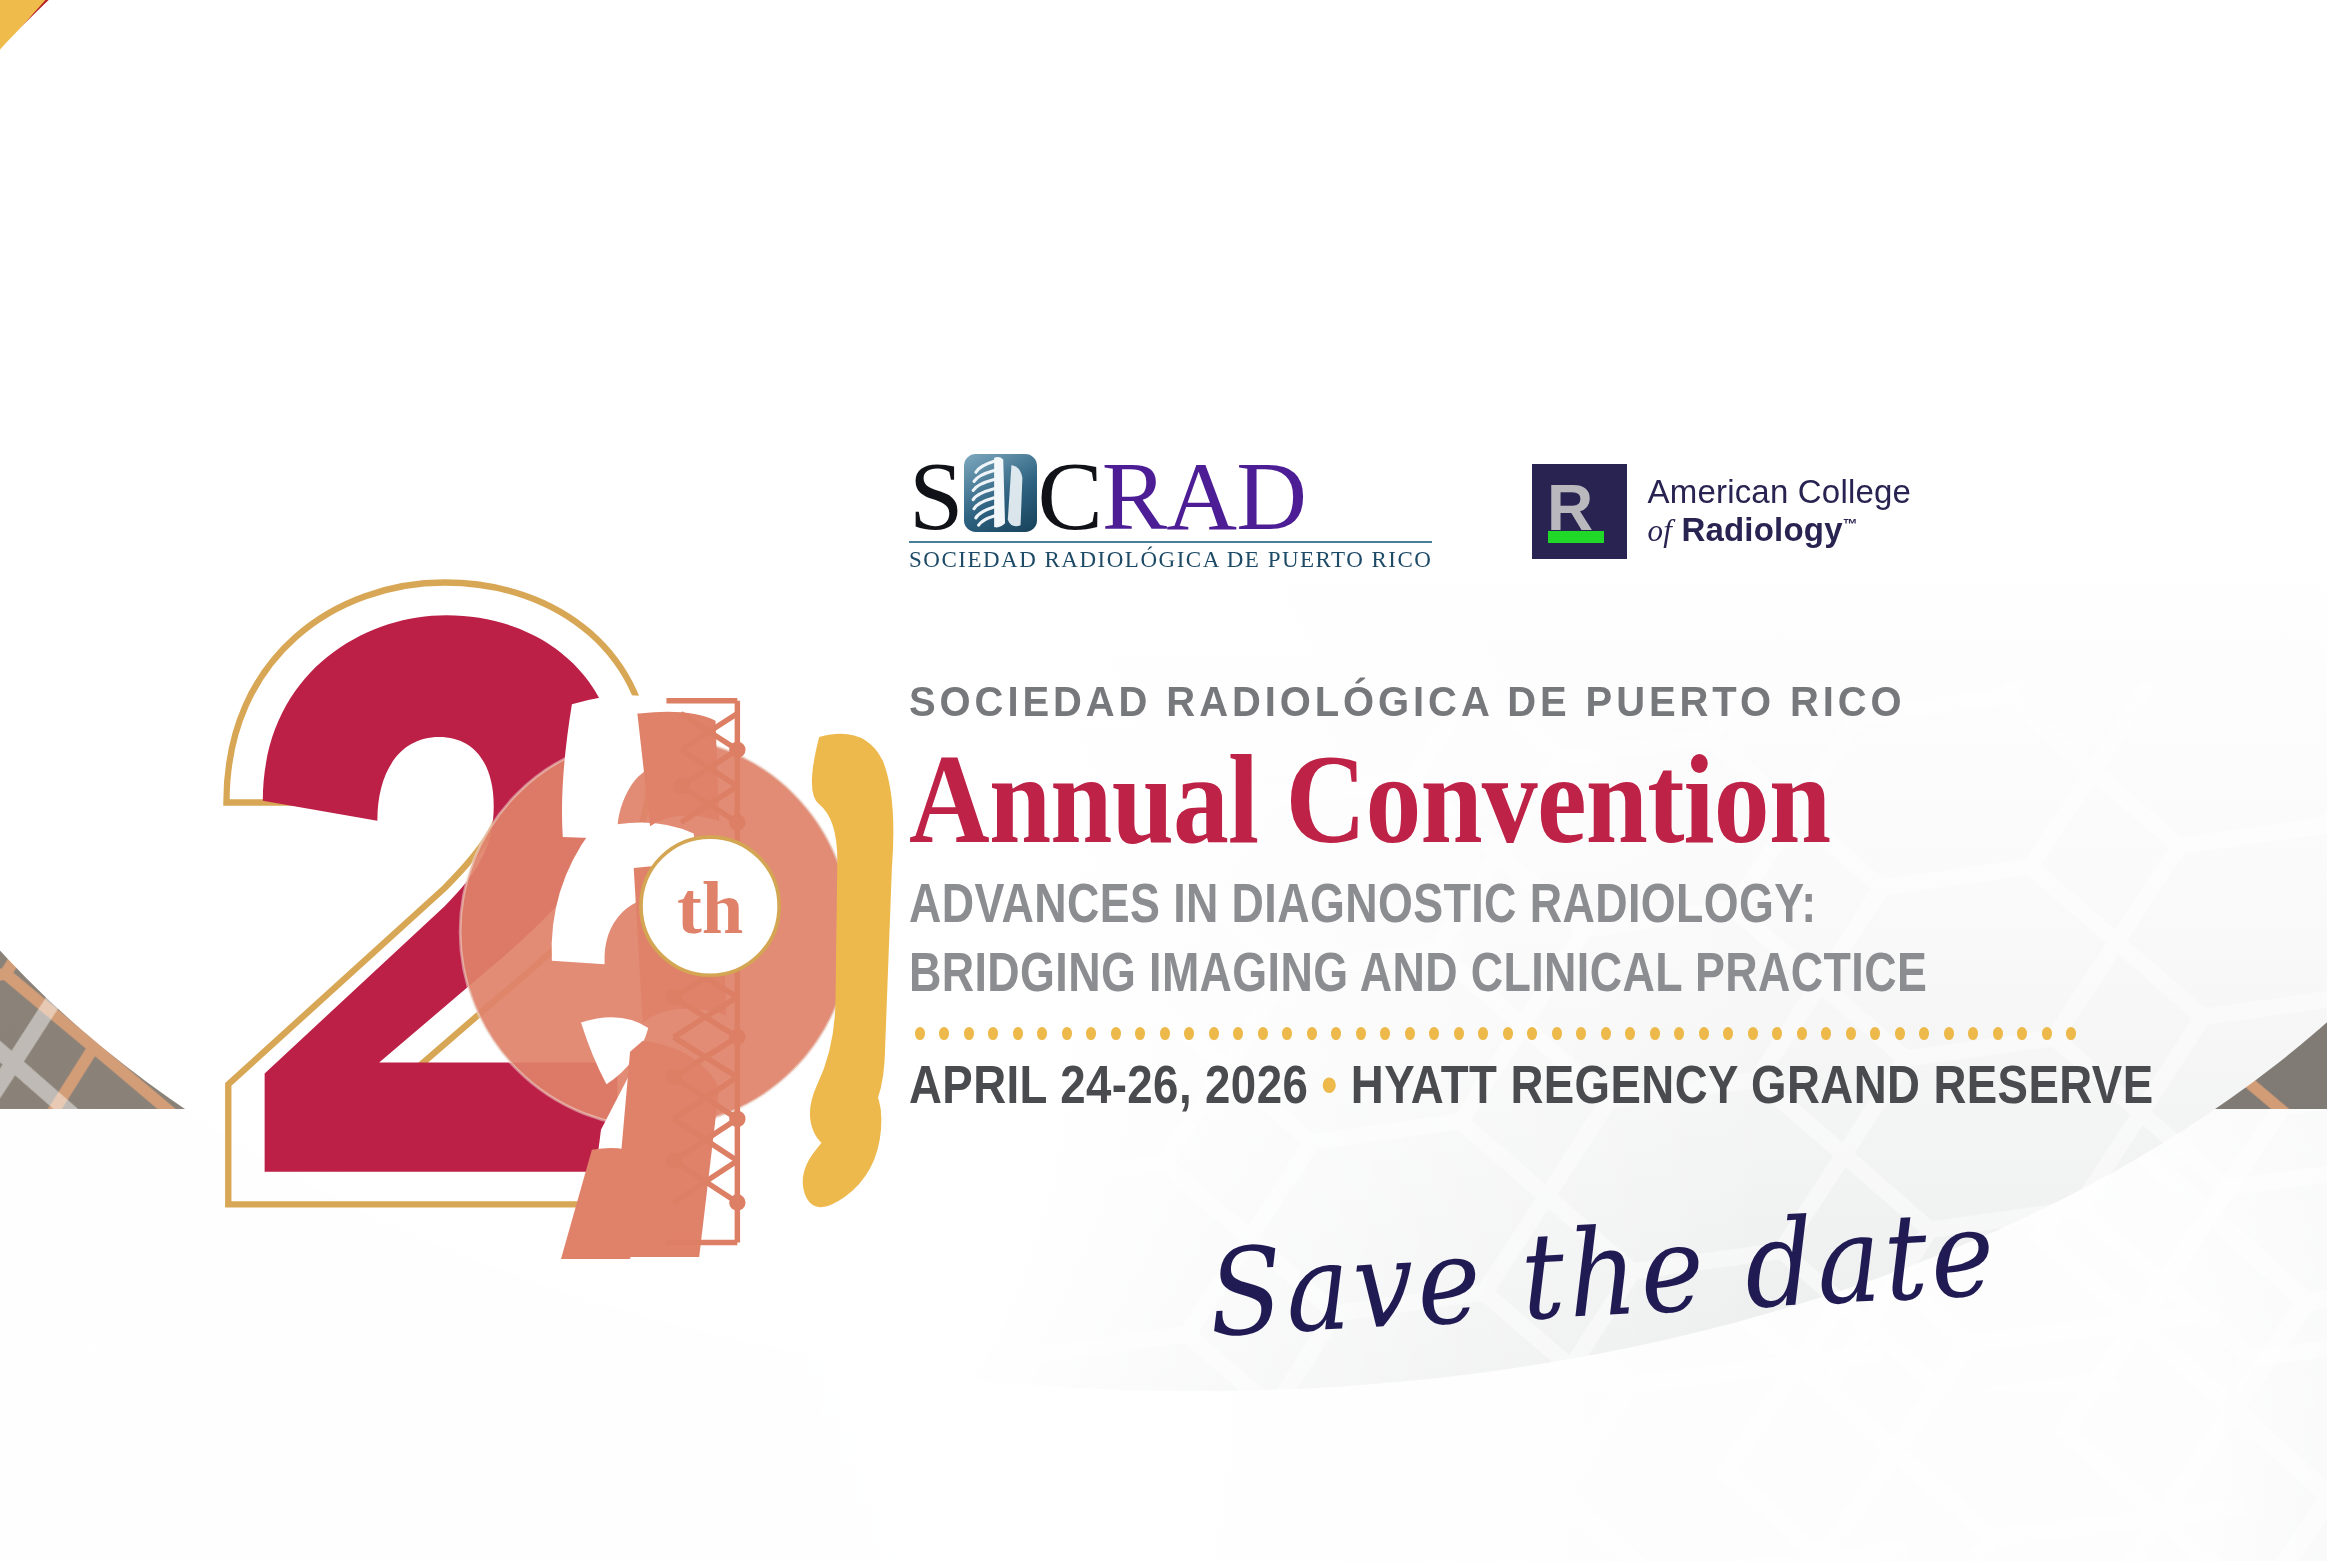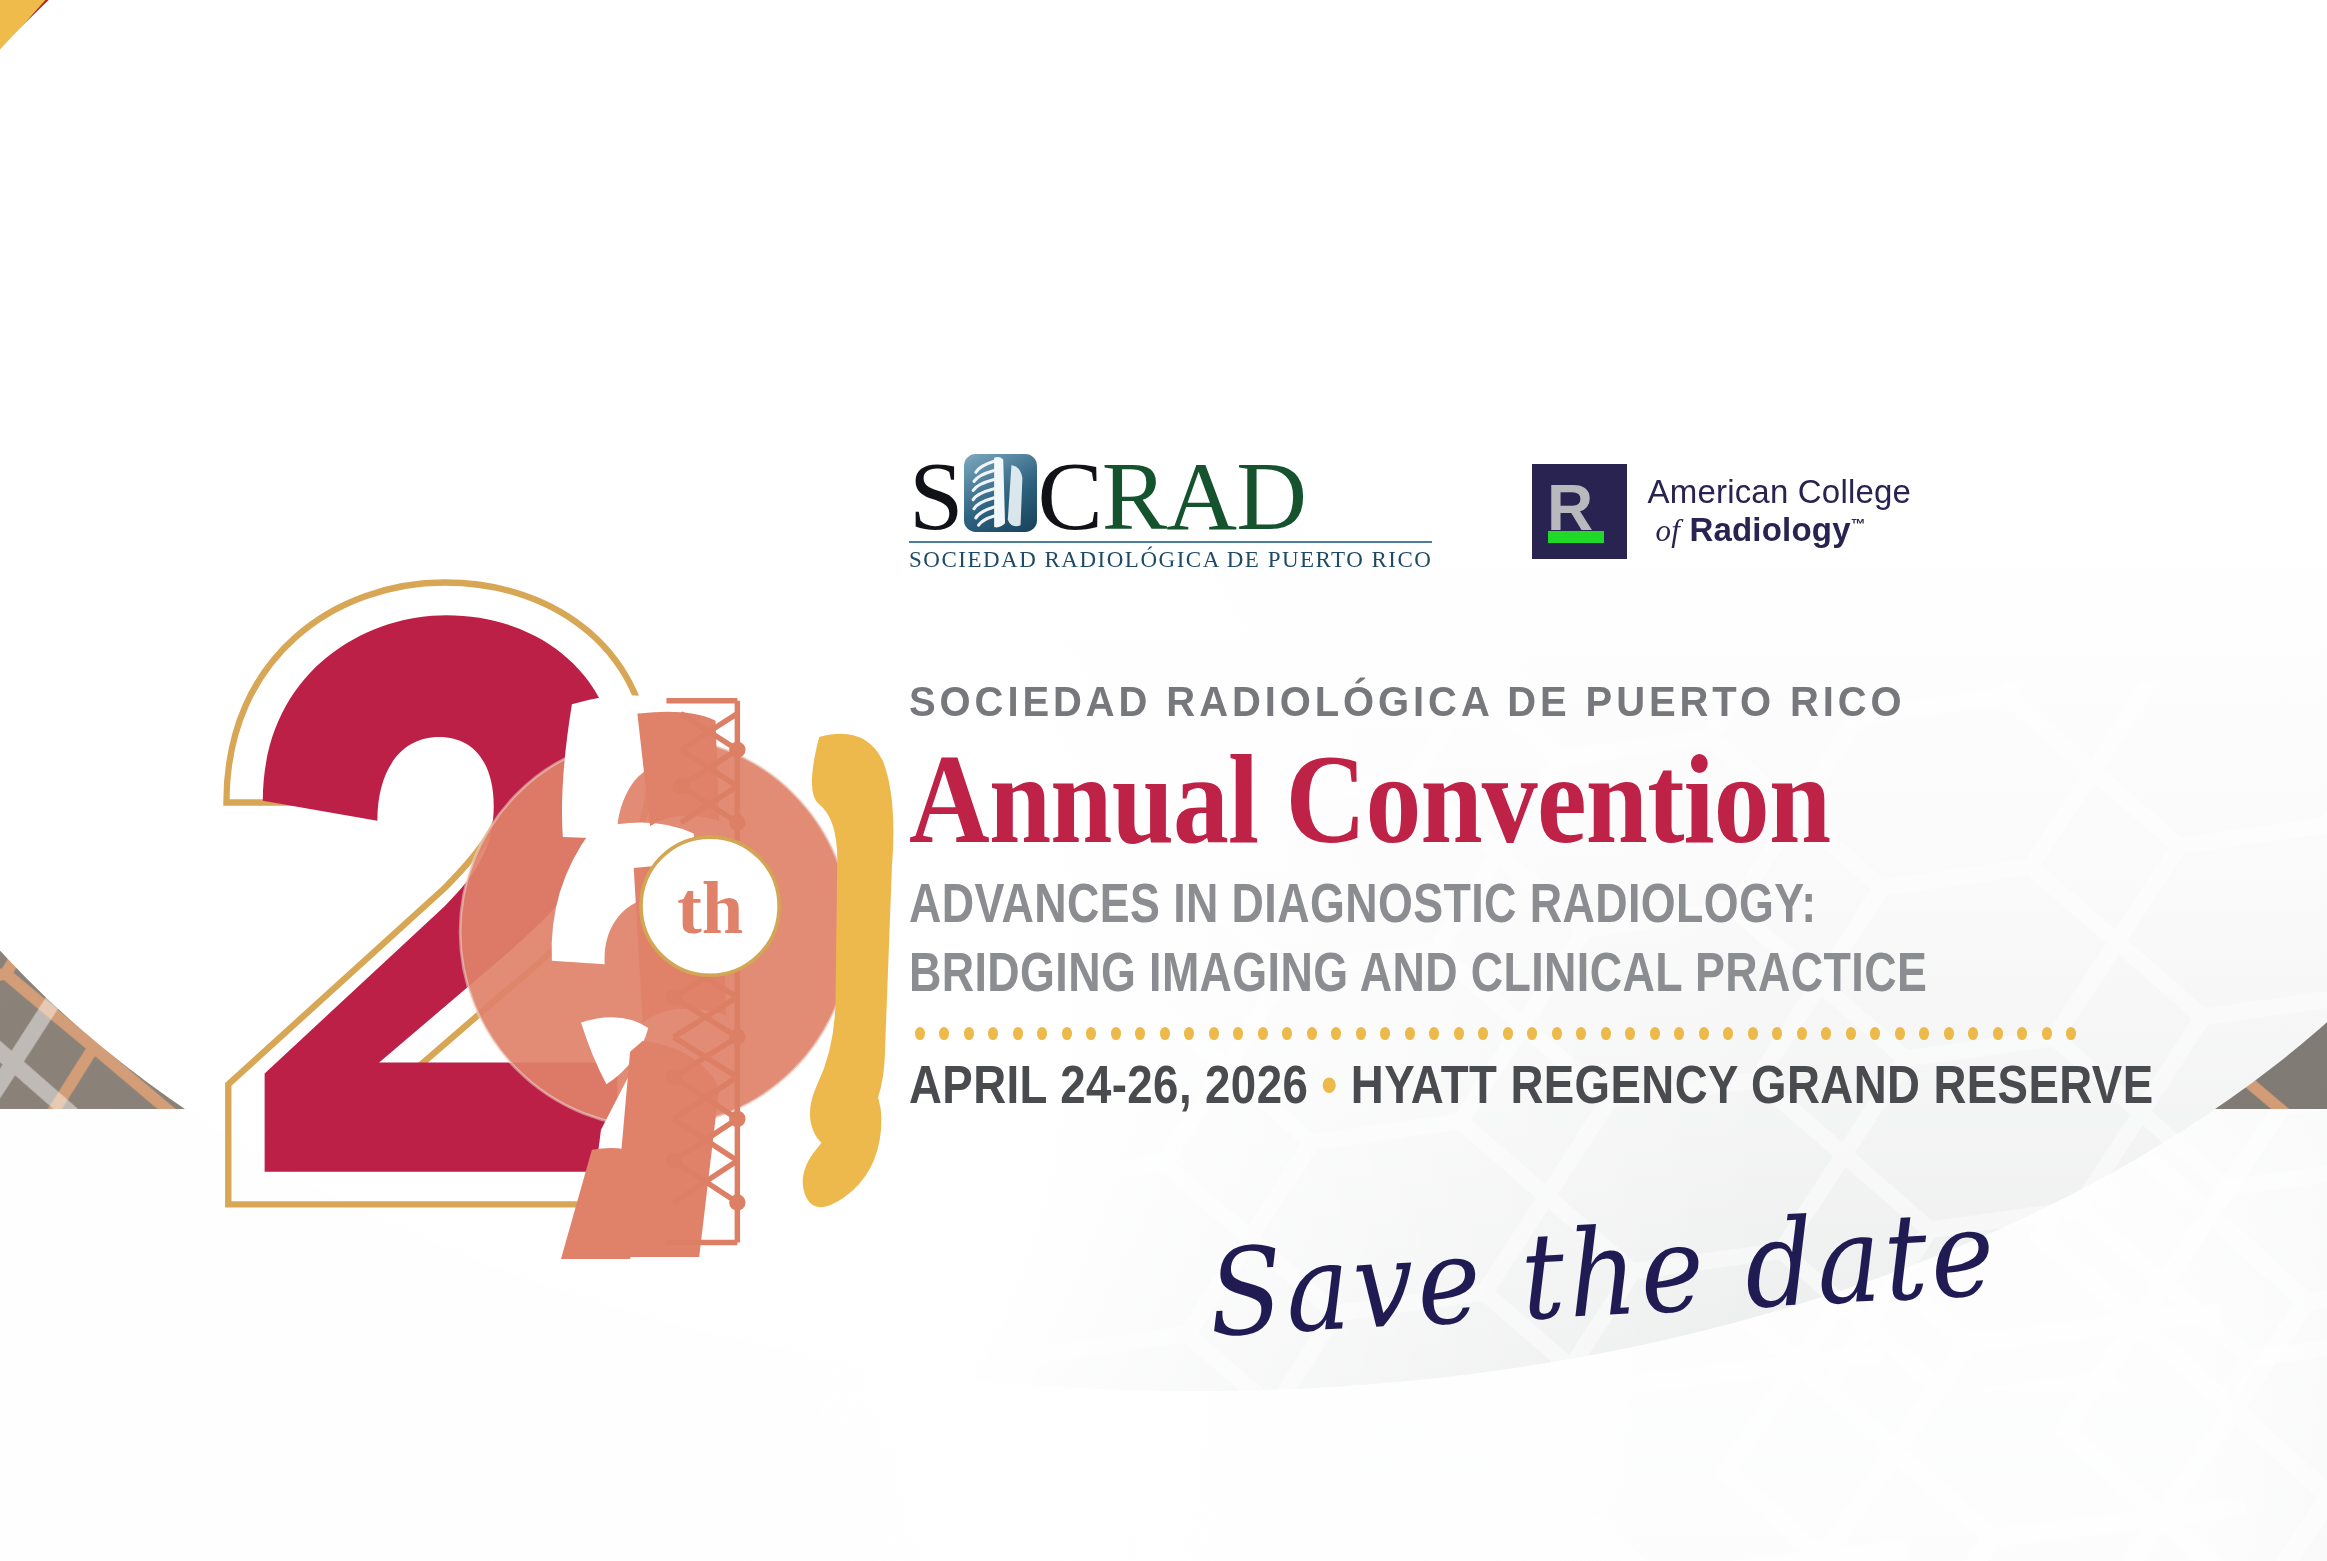--- a/index.html
+++ b/index.html
@@ -65,38 +65,38 @@
 
   
   .logorow { position:absolute; left:909px; top:450px; display:flex;
              align-items:center; gap:100px; }
 
   .socrad { position:relative; }
   .socrad-word { display:flex; align-items:flex-end; height:86px; }
   .socrad-word span.blk { font-family:"Liberation Serif", serif; font-size:98px;
       line-height:.82; color:#111217; letter-spacing:-0.9px; }
   .socrad-word span.blu { font-family:"Liberation Serif", serif; font-size:98px;
-      line-height:.82; color:#14532d; letter-spacing:-0.9px; }
+      line-height:.82; color:#4c1d95; letter-spacing:-0.9px; }
   .ribcage { width:73px; height:78px; margin:0 0.9px 3.6px 0.9px; border-radius:11.8px;
       background:linear-gradient(150deg,#7ea9bf 0%, #2e6381 55%, #17415a 100%);
       position:relative; overflow:hidden; display:inline-block; }
   .ribcage svg { position:absolute; inset:0; }
   .socrad-rule { height:2.7px; background:#4a7f99; margin:4.5px 0 3.6px 0; }
   .socrad-sub { font-family:"Liberation Serif", serif; font-size:23px;
       letter-spacing:1.5px; color:#1d4a66; white-space:nowrap; }
 
   .acr { display:flex; align-items:center; gap:20px; }
   .acr-mark { width:95px; height:95px; background:#282350; position:relative; }
   .acr-mark .r { position:absolute; left:14.5px; top:11.8px; font-family:"Liberation Sans",sans-serif;
       font-weight:bold; font-size:64px; line-height:1; color:#b9b9bd; }
   .acr-mark .bar { position:absolute; left:15.5px; bottom:15.5px; width:56px; height:12.7px;
       background:#1fd827; }
   .acr-text { font-family:"Liberation Sans", sans-serif; color:#282350; }
   .acr-text .l1 { font-weight:normal; font-size:33px; letter-spacing:0.2px; }
-  .acr-text .l2 { font-weight:bold; font-size:33px; letter-spacing:0.2px;margin-left:8px; }
+  .acr-text .l2 { font-weight:bold; font-size:33px; letter-spacing:0.2px; }
   .acr-text .l2 i { font-family:"Liberation Serif", serif; font-weight:normal;
       font-style:italic; font-size:31px; }
   .acr-text .l2 sup { font-size:14.5px; vertical-align:super; font-weight:bold; }
 
   
   .head { position:absolute; left:909px; top:677px; width:1291px; }
   .kicker { font-family:"Liberation Sans", sans-serif; font-weight:bold;
       font-size:43px; letter-spacing:4.2px; color:#77787b;
       transform:scaleX(.93); transform-origin:left center; white-space:nowrap; }
   .title { font-family:"Liberation Serif", serif; font-weight:bold;

